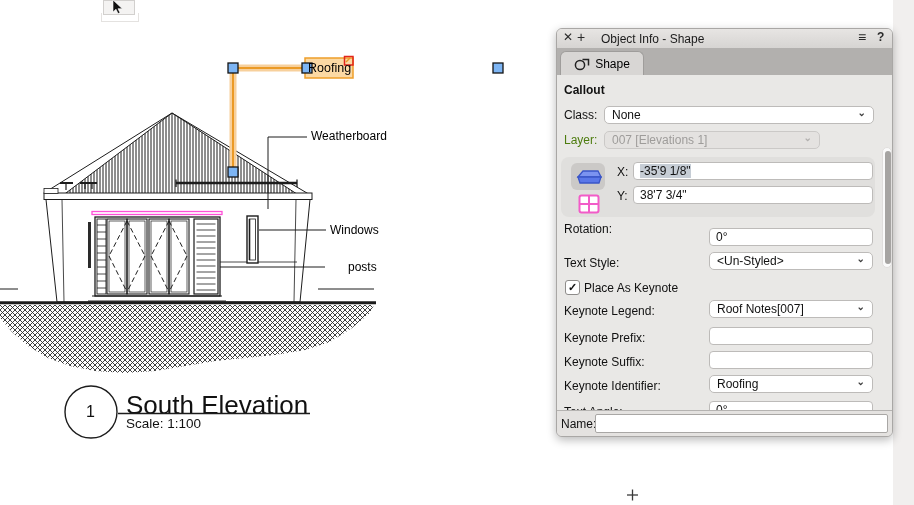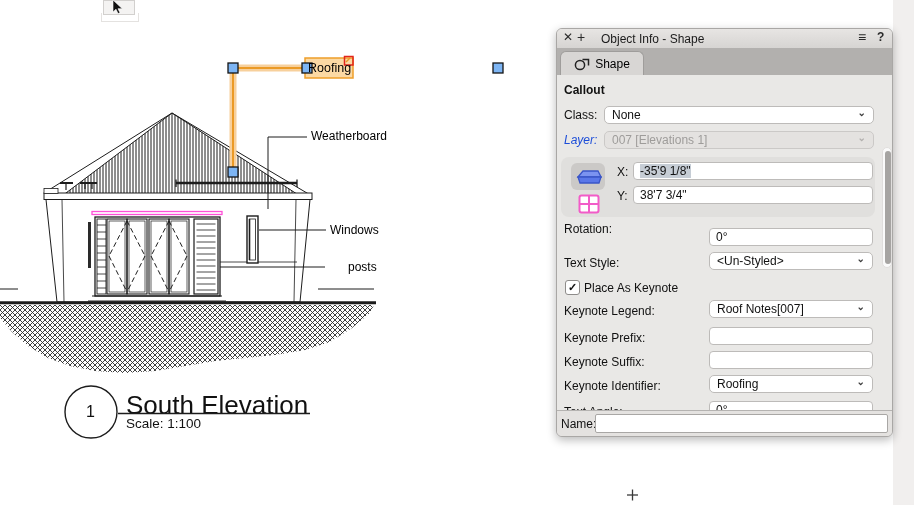--- a/index.html
+++ b/index.html
@@ -28,21 +28,21 @@
   .p-header{position:absolute;left:0;top:0;right:0;height:19px;background:linear-gradient(#e7e5e3,#d6d4d2);
     border-bottom:1px solid #bdbbb9;}
   .p-header .glyph{position:absolute;top:1px;font-size:12px;color:#2a2a2a;cursor:default;}
   .p-title{position:absolute;left:44px;top:3px;font-size:12px;color:#1b1b1b;}
   .p-tabbar{position:absolute;left:0;top:19px;right:0;height:27px;background:#b2b0ae;}
   .p-tab{position:absolute;left:3px;bottom:0;width:82px;height:23px;background:#d8d6d4;border:1px solid #9f9d9b;border-bottom:none;
     border-radius:6px 6px 0 0;display:flex;align-items:center;justify-content:center;gap:5px;font-size:12px;color:#000000;}
   .p-content{position:absolute;left:0;top:46px;right:0;height:338px;overflow:hidden;background:#e9e8e6;}
   .p-section{position:absolute;left:7px;top:8px;font-weight:bold;font-size:12px;color:#111;}
   .lbl{position:absolute;font-size:12px;color:#111;white-space:nowrap;}
-  .lbl.dis{color:#1d4ed8;font-style:italic;}
+  .lbl.dis{color:#4d7c0f;}
   .fld{position:absolute;height:18px;background:#fff;border:1px solid #bdbbb9;border-radius:4px;box-sizing:border-box;
     font-size:12px;color:#111;padding:1px 6px;line-height:14px;overflow:hidden;white-space:nowrap;}
   .drop{position:absolute;height:18px;background:#fff;border:1px solid #bdbbb9;border-radius:5px;box-sizing:border-box;
     display:flex;align-items:center;justify-content:space-between;padding:0 7px;font-size:12px;color:#111;white-space:nowrap;}
   .drop .chev{font-size:10px;color:#3c3c3c;font-weight:bold;line-height:10px;transform:translateY(-2px);}
   .drop.dis{background:#e4e2e0;border-color:#cbc9c7;color:#9e9c9a;}
   .drop.dis .chev{color:#b2b0ae;}
   .xy-group{position:absolute;left:4px;top:82px;width:314px;height:60px;background:#e0dfdd;border-radius:8px;}
   .icon-btn{position:absolute;left:10px;top:6px;width:34px;height:27px;background:#cbc9c7;border-radius:6px;
     display:flex;align-items:center;justify-content:center;}
@@ -260,21 +260,21 @@
     <div class="p-content">
       <div class="p-section">Callout</div>
 
       <span class="lbl" style="left:7px;top:33px;">Class:</span>
       <div class="drop" style="left:47px;top:31px;width:270px;">
         <span>None</span>
         <span class="chev">⌄</span>
       </div>
 
       <span class="lbl dis" style="left:7px;top:58px;">Layer:</span>
-      <div class="drop dis" style="left:47px;top:56px;width:270px;">
+      <div class="drop dis" style="left:47px;top:56px;width:216px;">
         <span>007 [Elevations 1]</span>
         <span class="chev">⌄</span>
       </div>
 
       <div class="xy-group">
         <div class="icon-btn">
           <svg width="28" height="18" viewBox="0 0 28 18">
             <polygon points="4,9 9,3 24,3 27,9" fill="#7b93f0" stroke="#3a55c8" stroke-width="1.3"></polygon>
             <polygon points="4,9 27,9 25,15 6,15" fill="#5a77e8" stroke="#3a55c8" stroke-width="1.3"></polygon>
           </svg>

